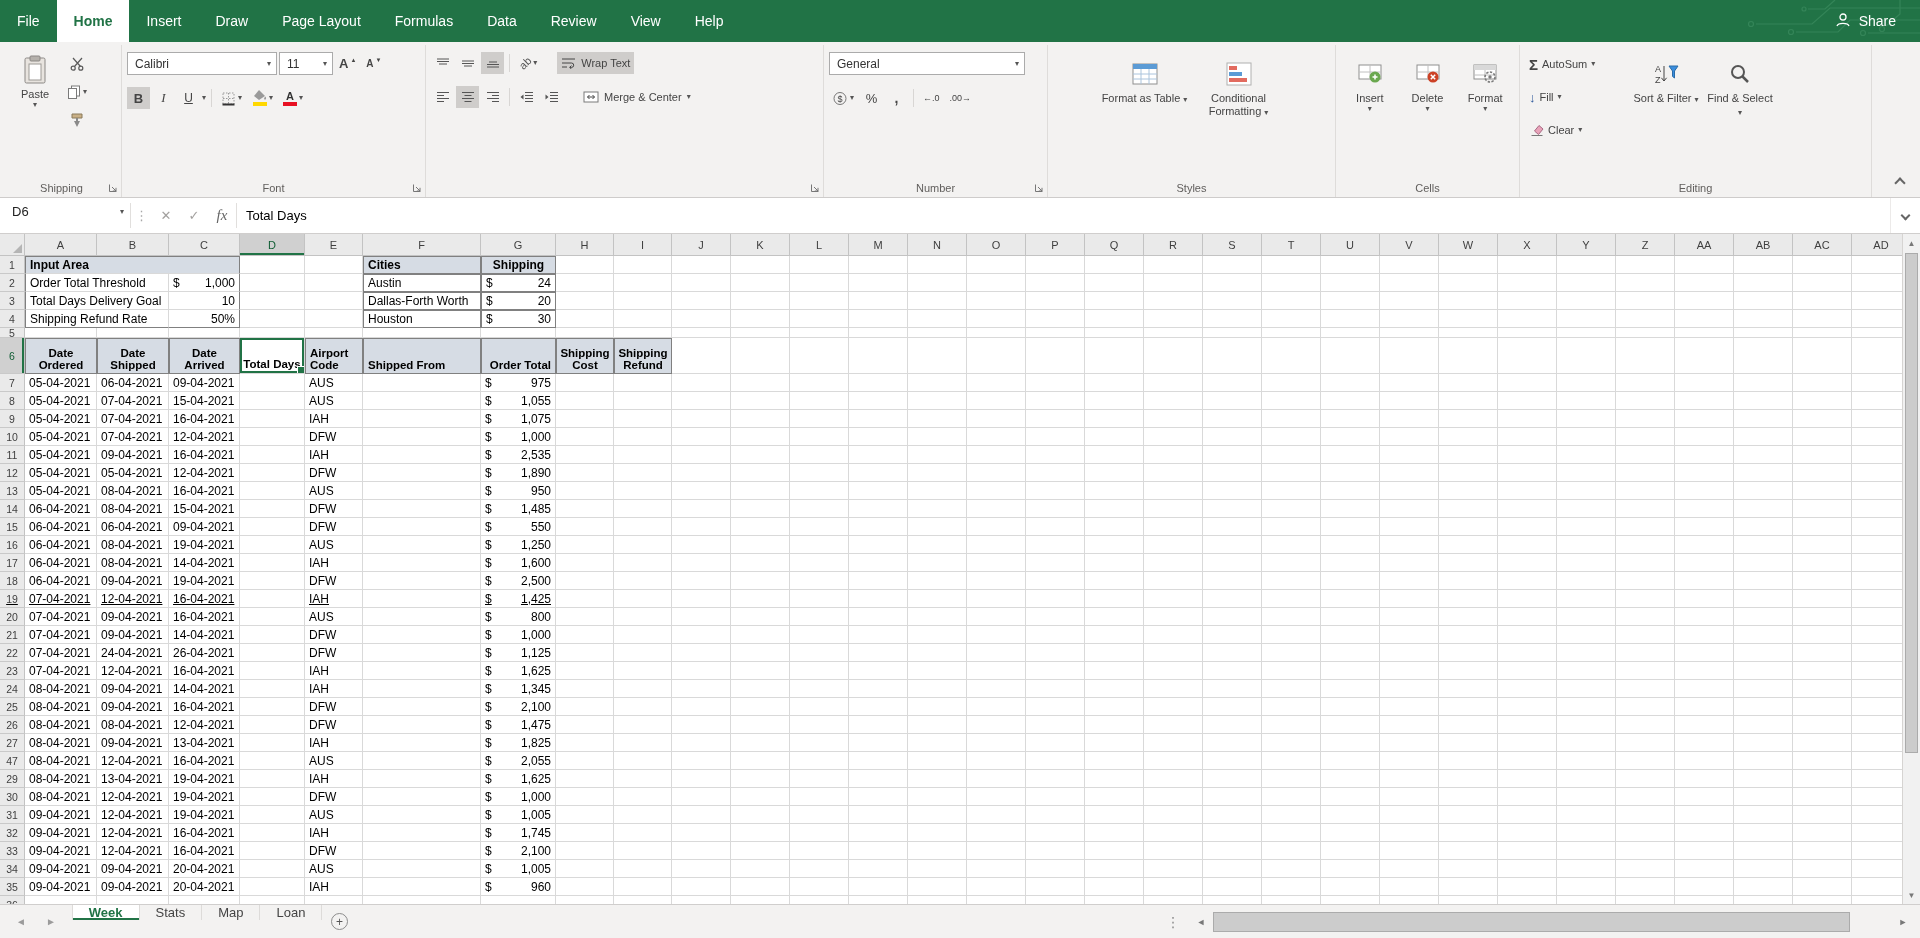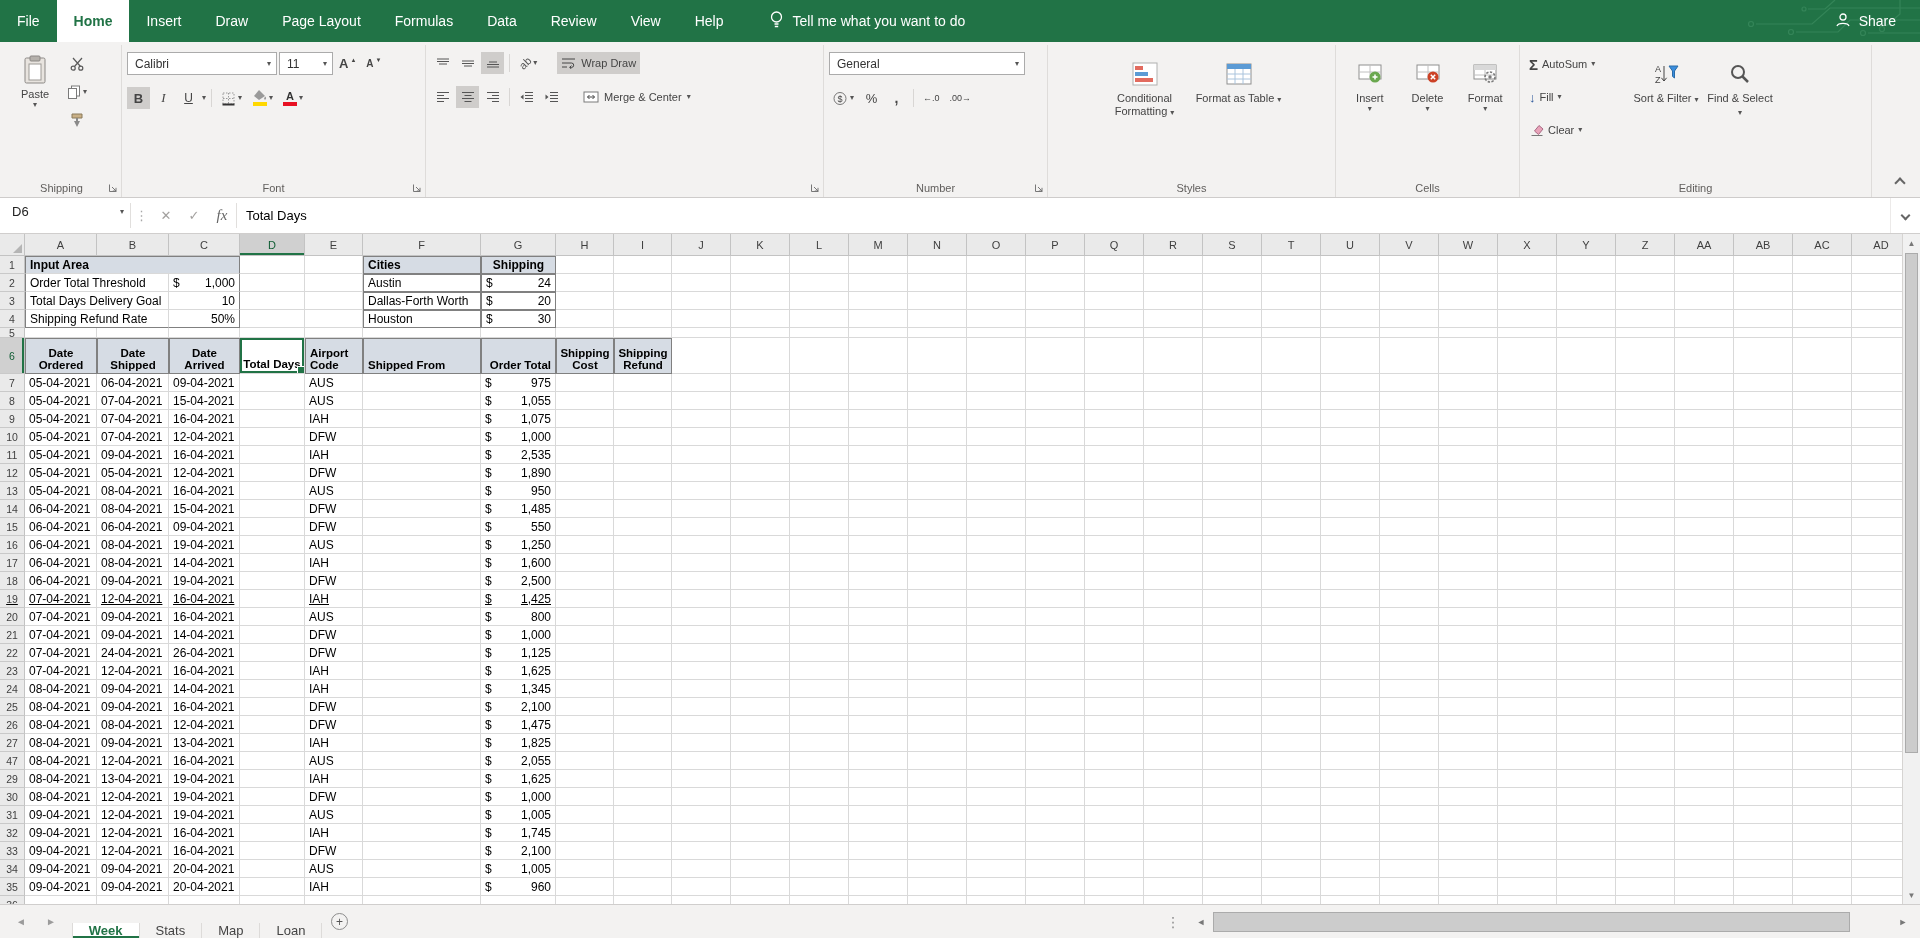--- a/index.html
+++ b/index.html
@@ -84,21 +84,21 @@
 
   
   .vscroll{width:18px;background:#f1f1f1;border-left:1px solid #d6d4d2;display:flex;flex-direction:column;align-items:center;flex:none;}
   .vs-btn{height:18px;width:100%;display:flex;align-items:center;justify-content:center;font-size:8px;color:#787878;flex:none;}
   .vs-track{flex:1;width:100%;position:relative;}
   .vs-thumb{position:absolute;top:1px;left:2px;right:2px;height:500px;background:#cccccc;border:1px solid #ababab;}
 
   
   .tabbar{height:34px;background:#f3f2f1;border-top:1px solid #d0cecd;display:flex;align-items:stretch;font-size:13px;color:#444;}
   .tabnav{display:flex;align-items:center;gap:20px;padding:0 16px;color:#9b9b9b;font-size:10px;}
-  .tabs{display:flex;align-items:flex-end;}
+  .tabs{display:flex;align-items:flex-start;}
   .tab{display:flex;align-items:center;padding:0 16px;border-right:1px solid #dddbd9;}
   .tab:first-child{border-left:1px solid #dddbd9;}
   .tab.active{background:#fff;color:#217346;font-weight:700;box-shadow:inset 0 -2px 0 #217346;}
   .addsheet{width:34px;display:flex;align-items:center;justify-content:center;}
   .addsheet .plus{width:17px;height:17px;border:1px solid #8c8c8c;border-radius:50%;display:flex;align-items:center;justify-content:center;font-size:12px;color:#555;line-height:1;}
   .splitdots{display:flex;align-items:center;padding:0 10px;color:#8c8c8c;font-size:14px;}
   .hscroll{width:730px;display:flex;align-items:center;gap:3px;padding:0 8px 0 2px;flex:none;}
   .hs-btn{font-size:9px;color:#787878;width:18px;text-align:center;}
   .hs-track{flex:1;position:relative;height:24px;}
   .hs-thumb{position:absolute;left:0;top:2px;height:20px;width:94%;background:#cccccc;border:1px solid #ababab;}
@@ -125,31 +125,20 @@
     <div class="menu-item">File</div>
     <div class="menu-item active">Home</div>
     <div class="menu-item">Insert</div>
     <div class="menu-item">Draw</div>
     <div class="menu-item">Page Layout</div>
     <div class="menu-item">Formulas</div>
     <div class="menu-item">Data</div>
     <div class="menu-item">Review</div>
     <div class="menu-item">View</div>
     <div class="menu-item">Help</div>
-  </div>
-  <div class="tellme">
-    <span>
-      <svg width="15" height="20" viewBox="0 0 15 20">
-          <g fill="none" stroke="#fff" stroke-width="1.3">
-            <circle cx="7.5" cy="7" r="5"></circle>
-            <path d="M5.5 14h4M5.8 16.5h3.4"></path>
-          </g>
-        </svg>
-    </span>
-    <span>Tell me what you want to do</span>
   </div>
   <div class="share-box">
     <span>
       <svg width="16" height="16" viewBox="0 0 16 16">
           <g fill="none" stroke="#fff" stroke-width="1.3">
             <circle cx="8" cy="5" r="3"></circle>
             <path d="M2 14c1.2-3.6 10.8-3.6 12 0"></path>
           </g>
         </svg>
     </span>
@@ -302,21 +291,21 @@
           </span>
           <span style="width:12px;"></span>
           <span class="icobtn active" style="font-size:11px;gap:5px;">
             <svg width="15" height="12" viewBox="0 0 15 12">
                 <g stroke="#444" fill="none">
                   <path d="M1 2h13M1 6h9.5a2.2 2.2 0 1 1 0 4.4H9"></path>
                   <path d="M10.5 8.6 8.6 10.4l1.9 1.6"></path>
                   <path d="M1 10h5"></path>
                 </g>
               </svg>
-            <span>Wrap Draw</span>
+            <span>Wrap Text</span>
           </span>
         </div>
         <div class="rowline">
           <span class="icobtn">
             <svg width="14" height="12" viewBox="0 0 14 12">
                 <path d="M1 1.5h12M1 4.5h7M1 7.5h12M1 10.5h7" stroke="#555" fill="none"></path>
               </svg>
           </span>
           <span class="icobtn active">
             <svg width="14" height="12" viewBox="0 0 14 12">
@@ -398,38 +387,38 @@
           <path d="M1.5 1.5v7h7" fill="none" stroke="#777"></path>
           <path d="M4 4l4 4M8 4.8V8H4.8" fill="none" stroke="#777"></path>
         </svg>
     </span>
   </div>
 
   <div class="rgroup" style="width:288px;">
     <div class="rbody" style="justify-content:center;width:100%;">
       <div class="bigbtn" style="width:94px;">
         <span class="bicon">
+          <svg width="26" height="22" viewBox="0 0 26 22">
+              <rect x="1" y="1" width="24" height="20" fill="#fff" stroke="#8f8f8f"></rect>
+              <rect x="1" y="1" width="24" height="5" fill="#5b9bd5"></rect>
+              <path d="M1 11h24M1 16h24M9 6v15M17 6v15" stroke="#aac4dd" fill="none"></path>
+            </svg>
+        </span>
+        <span class="blabel"><span>Format as Table</span> <span class="caret">▾</span></span>
+      </div>
+      <div class="bigbtn" style="width:94px;">
+        <span class="bicon">
           <svg width="26" height="24" viewBox="0 0 26 24">
               <rect x="1" y="1" width="24" height="22" fill="#fff" stroke="#b0b0b0"></rect>
               <rect x="3" y="4" width="8" height="4" fill="#e26b5f"></rect>
               <rect x="3" y="10" width="13" height="4" fill="#5b9bd5"></rect>
               <rect x="3" y="16" width="18" height="4" fill="#e26b5f"></rect>
             </svg>
         </span>
         <span class="blabel"><span>Conditional Formatting</span> <span class="caret">▾</span></span>
-      </div>
-      <div class="bigbtn" style="width:94px;">
-        <span class="bicon">
-          <svg width="26" height="22" viewBox="0 0 26 22">
-              <rect x="1" y="1" width="24" height="20" fill="#fff" stroke="#8f8f8f"></rect>
-              <rect x="1" y="1" width="24" height="5" fill="#5b9bd5"></rect>
-              <path d="M1 11h24M1 16h24M9 6v15M17 6v15" stroke="#aac4dd" fill="none"></path>
-            </svg>
-        </span>
-        <span class="blabel"><span>Format as Table</span> <span class="caret">▾</span></span>
       </div>
     </div>
     <div class="rlabel">
         <span>Styles</span>
       </div>
   </div>
 
   <div class="rgroup" style="width:184px;">
     <div class="rbody" style="justify-content:center;width:100%;">
       <div class="bigbtn" style="width:58px;">

